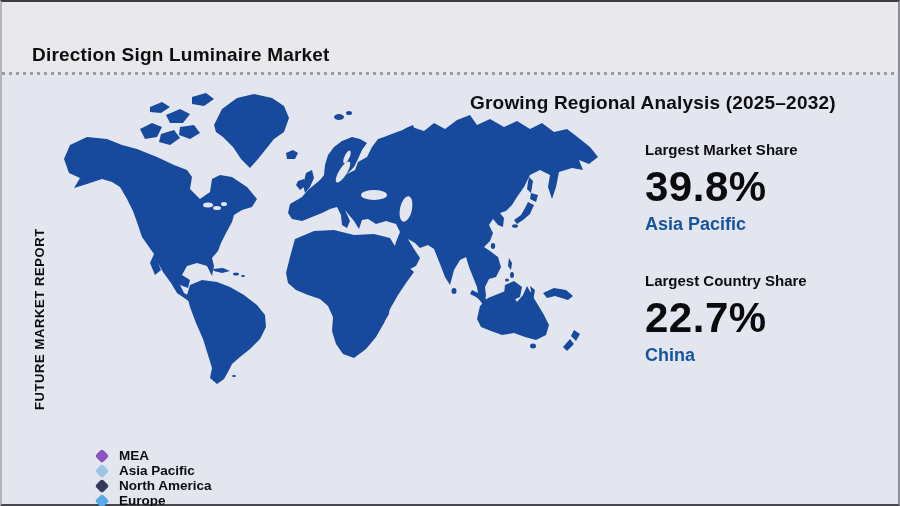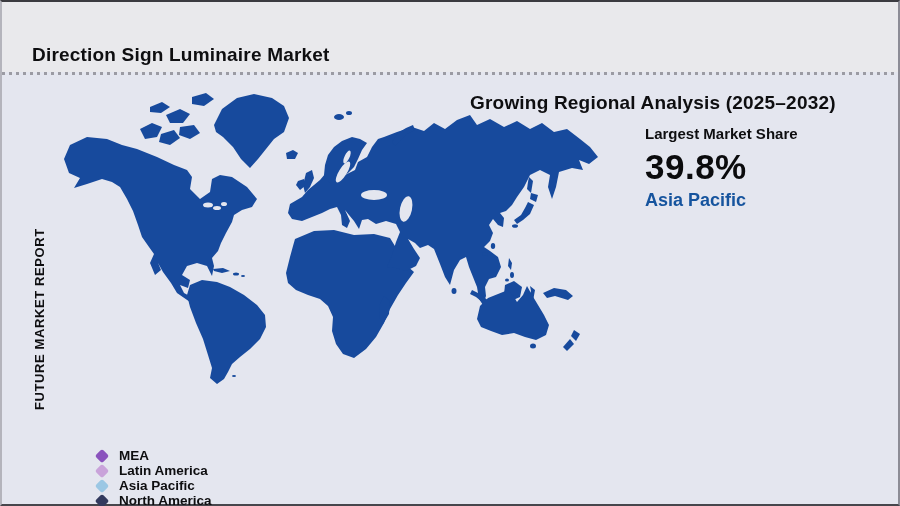--- a/index.html
+++ b/index.html
@@ -31,24 +31,24 @@
   .watermark {
     position: absolute; left: 30px; top: 238px; height: 170px; width: 24px;
     writing-mode: vertical-rl; transform: rotate(180deg);
     text-align: center; font-size: 13px; font-weight: 800; color: #0e0e10;
     letter-spacing: 0.6px; white-space: nowrap;
   }
 
   .map-wrap { position: absolute; left: 60px; top: 85px; width: 560px; height: 335px; }
   .map-wrap svg { display: block; width: 100%; height: 100%; }
 
-  .stats-panel { position: absolute; left: 643px; top: 123px; width: 240px; }
+  .stats-panel { position: absolute; left: 643px; top: 139px; width: 240px; }
   .stat-block + .stat-block { margin-top: 37px; }
   .stat-label  { font-size: 15px; font-weight: 800; color: #0e0e10; white-space: nowrap; }
-  .stat-value  { font-size: 35px; font-weight: 800; color: #0b0b0d; margin-top: 5px; letter-spacing: 0.5px; }
+  .stat-value  { font-size: 42px; font-weight: 800; color: #0b0b0d; margin-top: 5px; letter-spacing: 0.5px; }
   .stat-region { font-size: 18px; font-weight: 800; color: #16549e; margin-top: 3px; }
 
   .legend { position: absolute; left: 95px; top: 446px; display: flex; flex-direction: column; }
   .legend-item { width: 140px; display: flex; align-items: center; }
   .diamond {
     width: 10px; height: 10px; border-radius: 2px;
     transform: rotate(45deg); flex: 0 0 auto; margin-right: 12px;
   }
   .legend-label { font-size: 13.5px; font-weight: 700; color: #0e0e10; white-space: nowrap; }
 </style>
@@ -139,30 +139,31 @@
       </g>
     </svg>
   </div>
 
   <div class="stats-panel">
     <div class="stat-block">
       <div class="stat-label">Largest Market Share</div>
       <div class="stat-value">39.8%</div>
       <div class="stat-region">Asia Pacific</div>
     </div>
+    <div class="stat-block">
+      <div class="stat-label">Largest Country Share</div>
+      <div class="stat-value">22.7%</div>
+      <div class="stat-region">China</div>
+    </div>
   </div>
 
   <div class="legend">
     <div class="legend-item">
       <span class="diamond" style="background-color: rgb(138, 83, 189);"></span>
       <span class="legend-label">MEA</span>
-    </div>
-    <div class="legend-item">
-      <span class="diamond" style="background-color: rgb(201, 163, 218);"></span>
-      <span class="legend-label">Latin America</span>
     </div>
     <div class="legend-item">
       <span class="diamond" style="background-color: rgb(155, 199, 228);"></span>
       <span class="legend-label">Asia Pacific</span>
     </div>
     <div class="legend-item">
       <span class="diamond" style="background-color: rgb(51, 58, 94);"></span>
       <span class="legend-label">North America</span>
     </div>
     <div class="legend-item">

